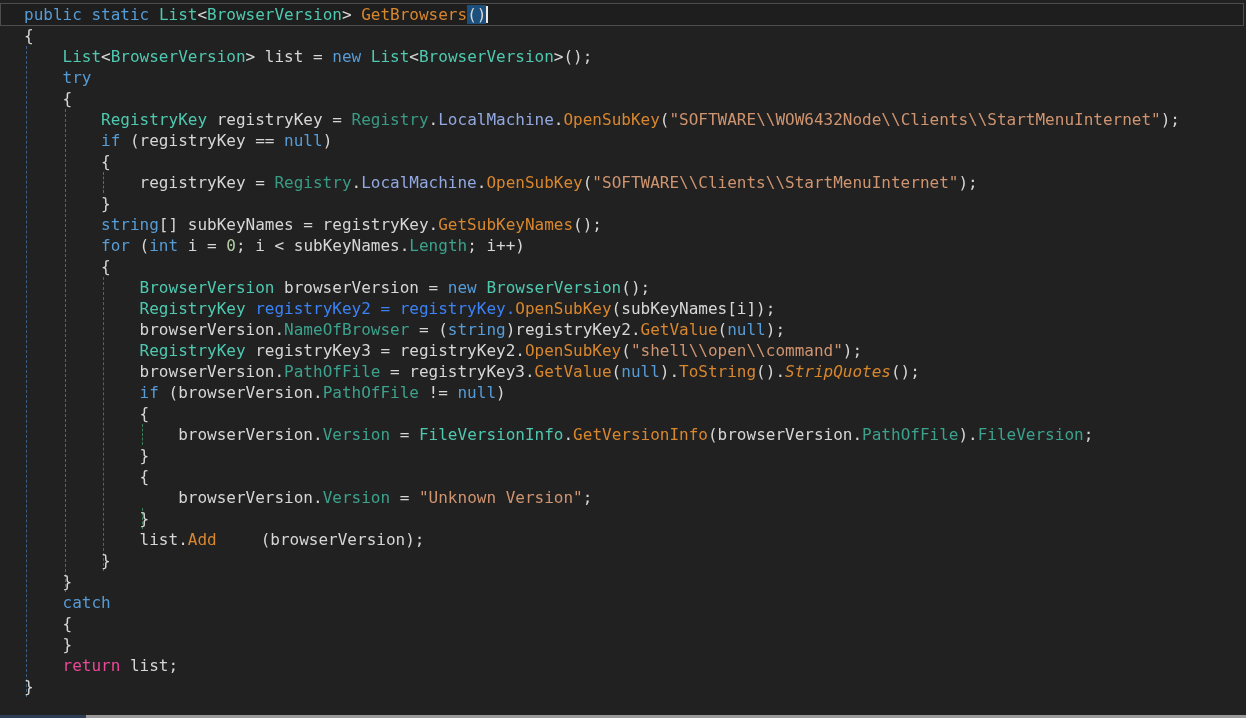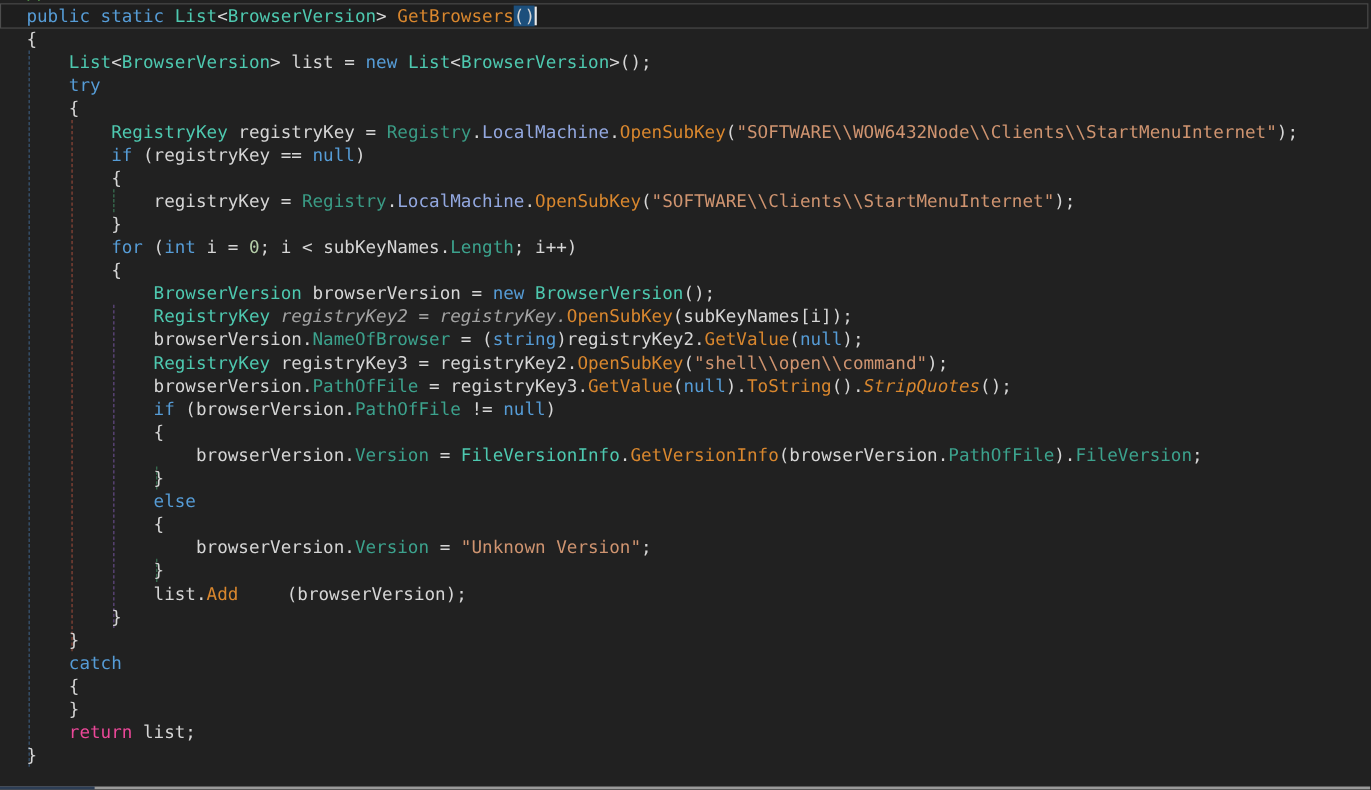--- a/index.html
+++ b/index.html
@@ -33,32 +33,32 @@
       <div class="line"><span style="color: rgb(86, 156, 214);">public</span><span style="color: rgb(214, 214, 214);"> </span><span style="color: rgb(86, 156, 214);">static</span><span style="color: rgb(214, 214, 214);"> </span><span style="color: rgb(78, 201, 176);">List</span><span style="color: rgb(214, 214, 214);">&lt;</span><span style="color: rgb(78, 201, 176);">BrowserVersion</span><span style="color: rgb(214, 214, 214);">&gt; </span><span style="color: rgb(217, 135, 46);">GetBrowsers</span><span class="sel" style="color: rgb(214, 214, 214);">()</span><span class="caret"></span></div>
       <div class="line"><span style="color: rgb(214, 214, 214);">{</span></div>
       <div class="line"><span style="color: rgb(214, 214, 214);">    </span><span style="color: rgb(78, 201, 176);">List</span><span style="color: rgb(214, 214, 214);">&lt;</span><span style="color: rgb(78, 201, 176);">BrowserVersion</span><span style="color: rgb(214, 214, 214);">&gt; list = </span><span style="color: rgb(86, 156, 214);">new</span><span style="color: rgb(214, 214, 214);"> </span><span style="color: rgb(78, 201, 176);">List</span><span style="color: rgb(214, 214, 214);">&lt;</span><span style="color: rgb(78, 201, 176);">BrowserVersion</span><span style="color: rgb(214, 214, 214);">&gt;();</span></div>
       <div class="line"><span style="color: rgb(214, 214, 214);">    </span><span style="color: rgb(86, 156, 214);">try</span></div>
       <div class="line"><span style="color: rgb(214, 214, 214);">    {</span></div>
       <div class="line"><span style="color: rgb(214, 214, 214);">        </span><span style="color: rgb(78, 201, 176);">RegistryKey</span><span style="color: rgb(214, 214, 214);"> registryKey = </span><span style="color: rgb(58, 155, 133);">Registry</span><span style="color: rgb(214, 214, 214);">.</span><span style="color: rgb(147, 168, 224);">LocalMachine</span><span style="color: rgb(214, 214, 214);">.</span><span style="color: rgb(217, 135, 46);">OpenSubKey</span><span style="color: rgb(214, 214, 214);">(</span><span style="color: rgb(207, 148, 112);">"SOFTWARE\\WOW6432Node\\Clients\\StartMenuInternet"</span><span style="color: rgb(214, 214, 214);">);</span></div>
       <div class="line"><span style="color: rgb(214, 214, 214);">        </span><span style="color: rgb(86, 156, 214);">if</span><span style="color: rgb(214, 214, 214);"> (registryKey == </span><span style="color: rgb(86, 156, 214);">null</span><span style="color: rgb(214, 214, 214);">)</span></div>
       <div class="line"><span style="color: rgb(214, 214, 214);">        {</span></div>
       <div class="line"><span style="color: rgb(214, 214, 214);">            registryKey = </span><span style="color: rgb(58, 155, 133);">Registry</span><span style="color: rgb(214, 214, 214);">.</span><span style="color: rgb(147, 168, 224);">LocalMachine</span><span style="color: rgb(214, 214, 214);">.</span><span style="color: rgb(217, 135, 46);">OpenSubKey</span><span style="color: rgb(214, 214, 214);">(</span><span style="color: rgb(207, 148, 112);">"SOFTWARE\\Clients\\StartMenuInternet"</span><span style="color: rgb(214, 214, 214);">);</span></div>
       <div class="line"><span style="color: rgb(214, 214, 214);">        }</span></div>
+      <div class="line"><span style="color: rgb(214, 214, 214);">        </span><span style="color: rgb(86, 156, 214);">string</span><span style="color: rgb(214, 214, 214);">[] subKeyNames = registryKey.</span><span style="color: rgb(217, 135, 46);">GetSubKeyNames</span><span style="color: rgb(214, 214, 214);">();</span></div>
       <div class="line"><span style="color: rgb(214, 214, 214);">        </span><span style="color: rgb(86, 156, 214);">for</span><span style="color: rgb(214, 214, 214);"> (</span><span style="color: rgb(86, 156, 214);">int</span><span style="color: rgb(214, 214, 214);"> i = </span><span style="color: rgb(181, 206, 168);">0</span><span style="color: rgb(214, 214, 214);">; i &lt; subKeyNames.</span><span style="color: rgb(60, 162, 141);">Length</span><span style="color: rgb(214, 214, 214);">; i++)</span></div>
       <div class="line"><span style="color: rgb(214, 214, 214);">        {</span></div>
       <div class="line"><span style="color: rgb(214, 214, 214);">            </span><span style="color: rgb(78, 201, 176);">BrowserVersion</span><span style="color: rgb(214, 214, 214);"> browserVersion = </span><span style="color: rgb(86, 156, 214);">new</span><span style="color: rgb(214, 214, 214);"> </span><span style="color: rgb(78, 201, 176);">BrowserVersion</span><span style="color: rgb(214, 214, 214);">();</span></div>
-      <div class="line"><span style="color: rgb(214, 214, 214);">            </span><span style="color: rgb(78, 201, 176);">RegistryKey</span><span style="color: #a3a3a3; font-style: italic;"> registryKey2 = registryKey.</span><span style="color: rgb(217, 135, 46);">OpenSubKey</span><span style="color: rgb(214, 214, 214);">(subKeyNames[i]);</span></div>
+      <div class="line"><span style="color: rgb(214, 214, 214);">            </span><span style="color: rgb(78, 201, 176);">RegistryKey</span><span style="color: #3b82f6;"> registryKey2 = registryKey.</span><span style="color: rgb(217, 135, 46);">OpenSubKey</span><span style="color: rgb(214, 214, 214);">(subKeyNames[i]);</span></div>
       <div class="line"><span style="color: rgb(214, 214, 214);">            browserVersion.</span><span style="color: rgb(60, 162, 141);">NameOfBrowser</span><span style="color: rgb(214, 214, 214);"> = (</span><span style="color: rgb(86, 156, 214);">string</span><span style="color: rgb(214, 214, 214);">)registryKey2.</span><span style="color: rgb(217, 135, 46);">GetValue</span><span style="color: rgb(214, 214, 214);">(</span><span style="color: rgb(86, 156, 214);">null</span><span style="color: rgb(214, 214, 214);">);</span></div>
       <div class="line"><span style="color: rgb(214, 214, 214);">            </span><span style="color: rgb(78, 201, 176);">RegistryKey</span><span style="color: rgb(214, 214, 214);"> registryKey3 = registryKey2.</span><span style="color: rgb(217, 135, 46);">OpenSubKey</span><span style="color: rgb(214, 214, 214);">(</span><span style="color: rgb(207, 148, 112);">"shell\\open\\command"</span><span style="color: rgb(214, 214, 214);">);</span></div>
       <div class="line"><span style="color: rgb(214, 214, 214);">            browserVersion.</span><span style="color: rgb(60, 162, 141);">PathOfFile</span><span style="color: rgb(214, 214, 214);"> = registryKey3.</span><span style="color: rgb(217, 135, 46);">GetValue</span><span style="color: rgb(214, 214, 214);">(</span><span style="color: rgb(86, 156, 214);">null</span><span style="color: rgb(214, 214, 214);">).</span><span style="color: rgb(217, 135, 46);">ToString</span><span style="color: rgb(214, 214, 214);">().</span><span class="ital" style="color: rgb(217, 135, 46);">StripQuotes</span><span style="color: rgb(214, 214, 214);">();</span></div>
       <div class="line"><span style="color: rgb(214, 214, 214);">            </span><span style="color: rgb(86, 156, 214);">if</span><span style="color: rgb(214, 214, 214);"> (browserVersion.</span><span style="color: rgb(60, 162, 141);">PathOfFile</span><span style="color: rgb(214, 214, 214);"> != </span><span style="color: rgb(86, 156, 214);">null</span><span style="color: rgb(214, 214, 214);">)</span></div>
       <div class="line"><span style="color: rgb(214, 214, 214);">            {</span></div>
       <div class="line"><span style="color: rgb(214, 214, 214);">                browserVersion.</span><span style="color: rgb(60, 162, 141);">Version</span><span style="color: rgb(214, 214, 214);"> = </span><span style="color: rgb(78, 201, 176);">FileVersionInfo</span><span style="color: rgb(214, 214, 214);">.</span><span style="color: rgb(217, 135, 46);">GetVersionInfo</span><span style="color: rgb(214, 214, 214);">(browserVersion.</span><span style="color: rgb(60, 162, 141);">PathOfFile</span><span style="color: rgb(214, 214, 214);">).</span><span style="color: rgb(60, 162, 141);">FileVersion</span><span style="color: rgb(214, 214, 214);">;</span></div>
       <div class="line"><span style="color: rgb(214, 214, 214);">            }</span></div>
-      <div class="line"><span style="color: rgb(214, 214, 214);">            </span><span style="color: rgb(86, 156, 214);">else</span></div>
       <div class="line"><span style="color: rgb(214, 214, 214);">            {</span></div>
       <div class="line"><span style="color: rgb(214, 214, 214);">                browserVersion.</span><span style="color: rgb(60, 162, 141);">Version</span><span style="color: rgb(214, 214, 214);"> = </span><span style="color: rgb(207, 148, 112);">"Unknown Version"</span><span style="color: rgb(214, 214, 214);">;</span></div>
       <div class="line"><span style="color: rgb(214, 214, 214);">            }</span></div>
       <div class="line"><span style="color: rgb(214, 214, 214);">            list.</span><span style="color: rgb(217, 135, 46);">Add</span><span style="color: rgb(214, 214, 214); margin-left: 44px;">(browserVersion);</span></div>
       <div class="line"><span style="color: rgb(214, 214, 214);">        }</span></div>
       <div class="line"><span style="color: rgb(214, 214, 214);">    }</span></div>
       <div class="line"><span style="color: rgb(214, 214, 214);">    </span><span style="color: rgb(86, 156, 214);">catch</span></div>
       <div class="line"><span style="color: rgb(214, 214, 214);">    {</span></div>
       <div class="line"><span style="color: rgb(214, 214, 214);">    }</span></div>
       <div class="line"><span style="color: rgb(214, 214, 214);">    </span><span style="color: #ec4899;">return</span><span style="color: rgb(214, 214, 214);"> list;</span></div>

